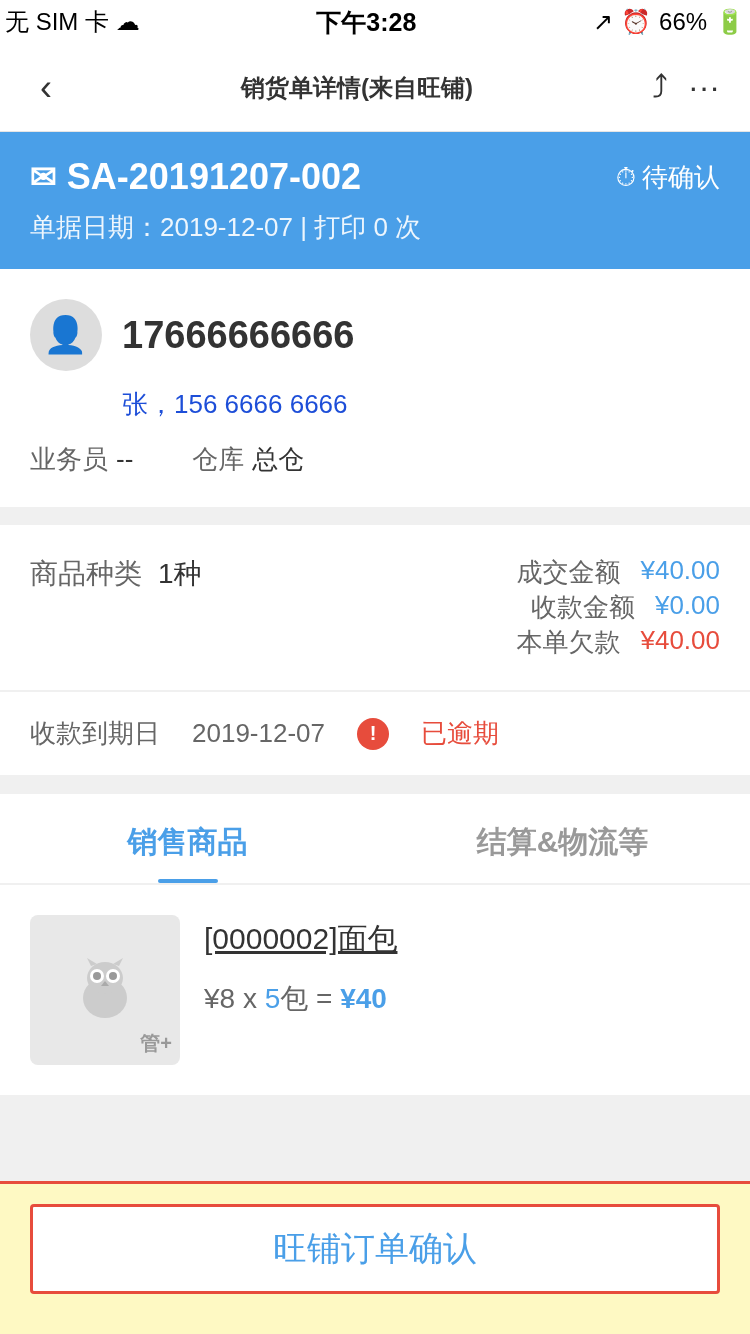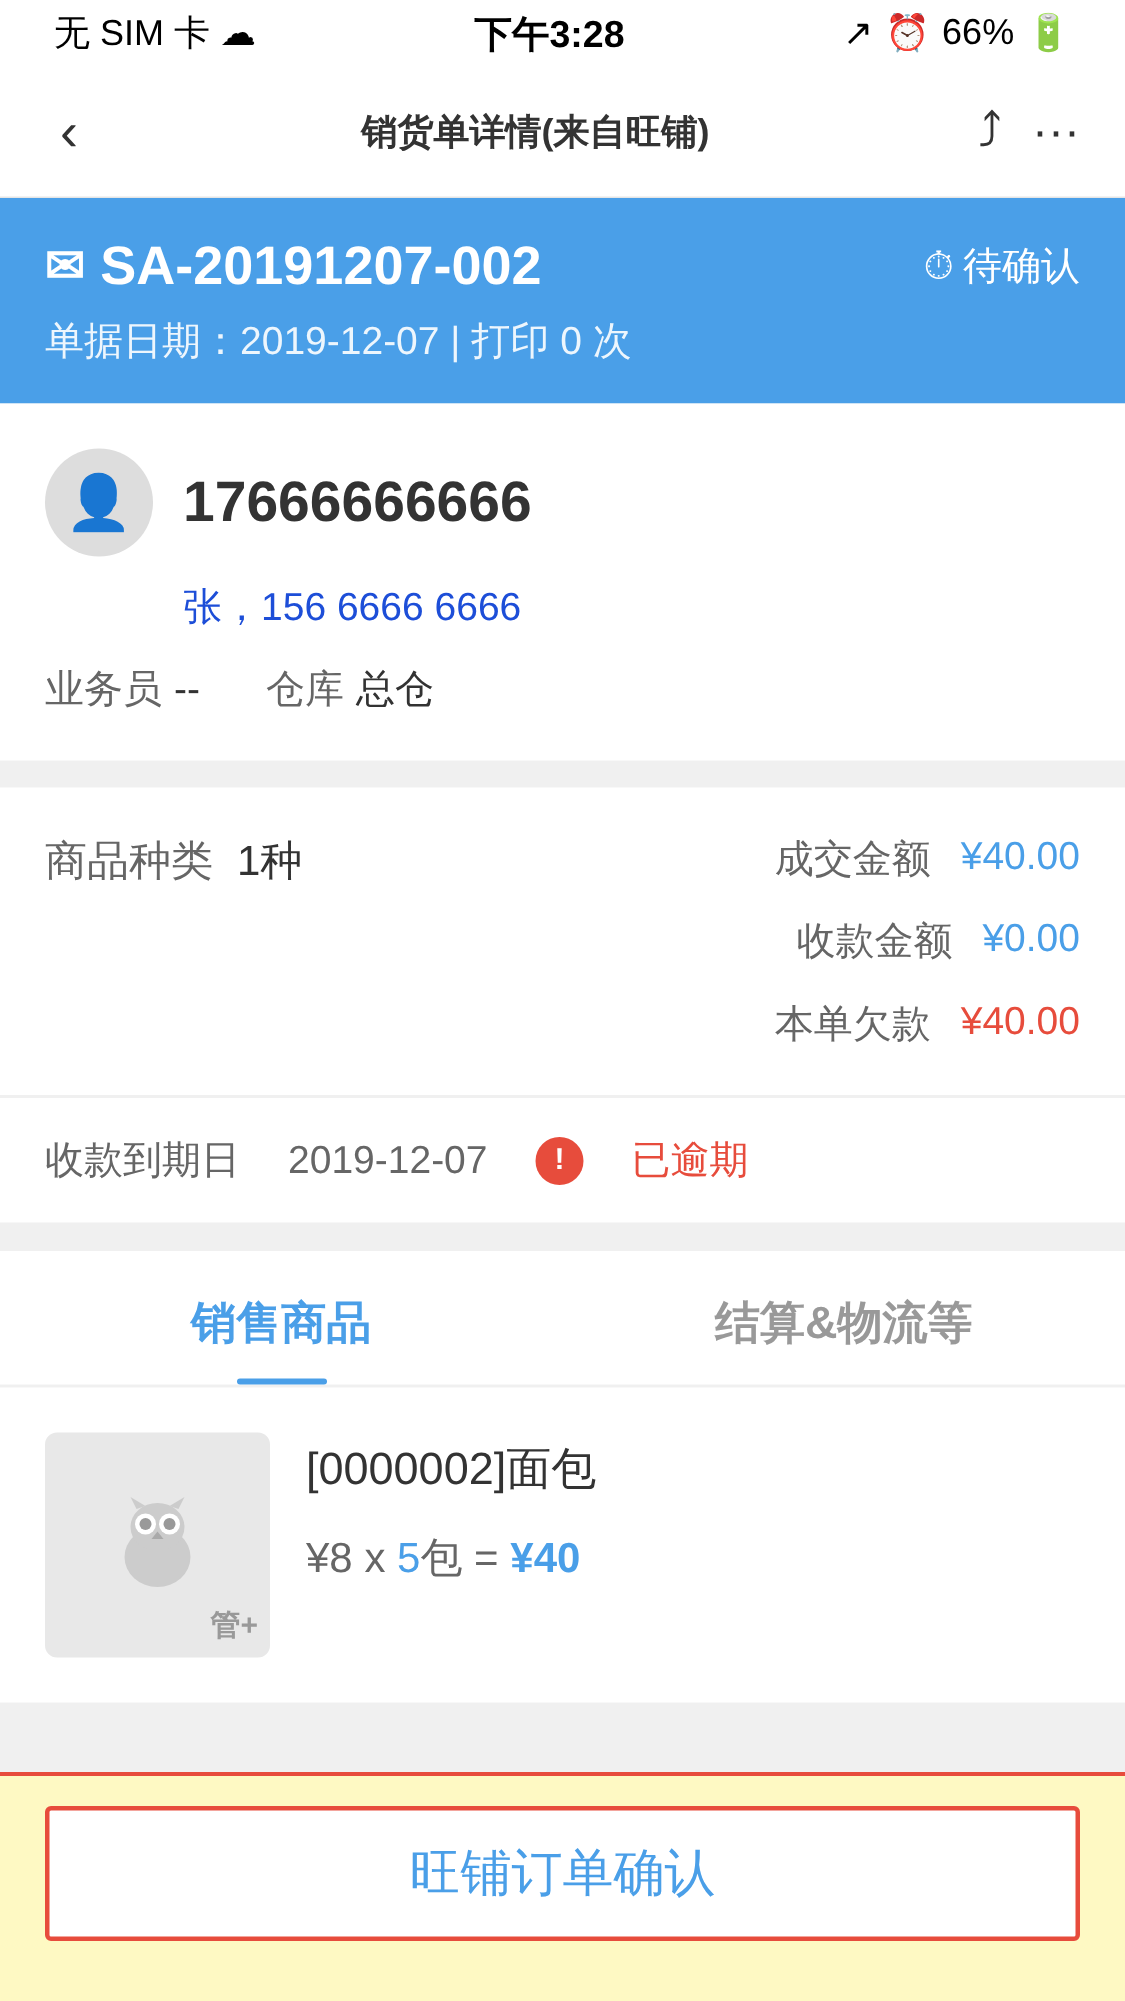--- a/index.html
+++ b/index.html
@@ -13,21 +13,21 @@
       color: #333;
     }
 
     
     .status-bar {
       height: 44px;
       background: #fff;
       display: flex;
       align-items: center;
       justify-content: space-between;
-      padding: 0 36px;
+      padding: 0 5px;
       font-size: 24px;
       color: #000;
     }
     .status-bar-left { display: flex; align-items: center; gap: 10px; }
     .status-bar-center { font-weight: 600; font-size: 25px; }
     .status-bar-right { display: flex; align-items: center; gap: 8px; font-size: 24px; }
 
     
     .nav-bar {
       height: 88px;
@@ -127,21 +127,21 @@
       color: #333;
     }
     .customer-name {
       font-size: 26px;
       color: #1d4ed8;
       margin-bottom: 20px;
       padding-left: 92px;
     }
     .customer-meta {
       display: flex;
-      gap: 44px;
+      gap: 59px;
     }
     .customer-meta-item {
       font-size: 26px;
       color: #666;
       display: flex;
       align-items: center;
       gap: 8px;
     }
     .customer-meta-value {
       color: #333;
@@ -163,21 +163,21 @@
       color: #666;
     }
     .summary-kind-value {
       color: #333;
       font-size: 28px;
     }
     .summary-right {
       display: flex;
       flex-direction: column;
       align-items: flex-end;
-      gap: 20px;
+      gap: 0;
     }
     .summary-row {
       display: flex;
       gap: 20px;
       font-size: 26px;
       color: #666;
     }
     .summary-amount {
       color: #4a9fe8;
       font-size: 26px;
@@ -277,20 +277,21 @@
       font-weight: 700;
     }
     .product-info {
       flex: 1;
       padding-top: 4px;
     }
     .product-name {
       font-size: 30px;
       color: #333;
       margin-bottom: 20px;
+      text-decoration: underline;
     }
     .product-price-row {
       font-size: 28px;
       color: #666;
     }
     .product-qty-highlight {
       color: #4a9fe8;
     }
     .product-total-highlight {
       color: #4a9fe8;

